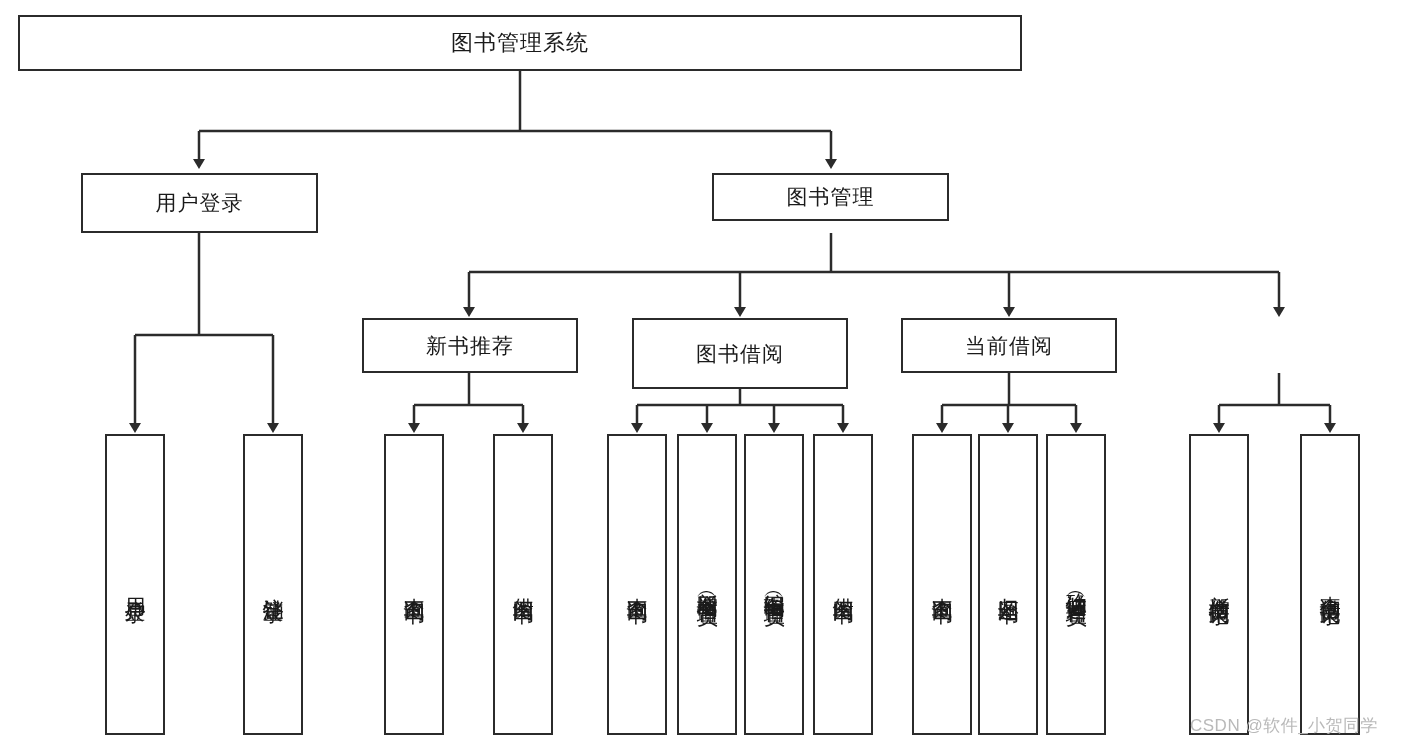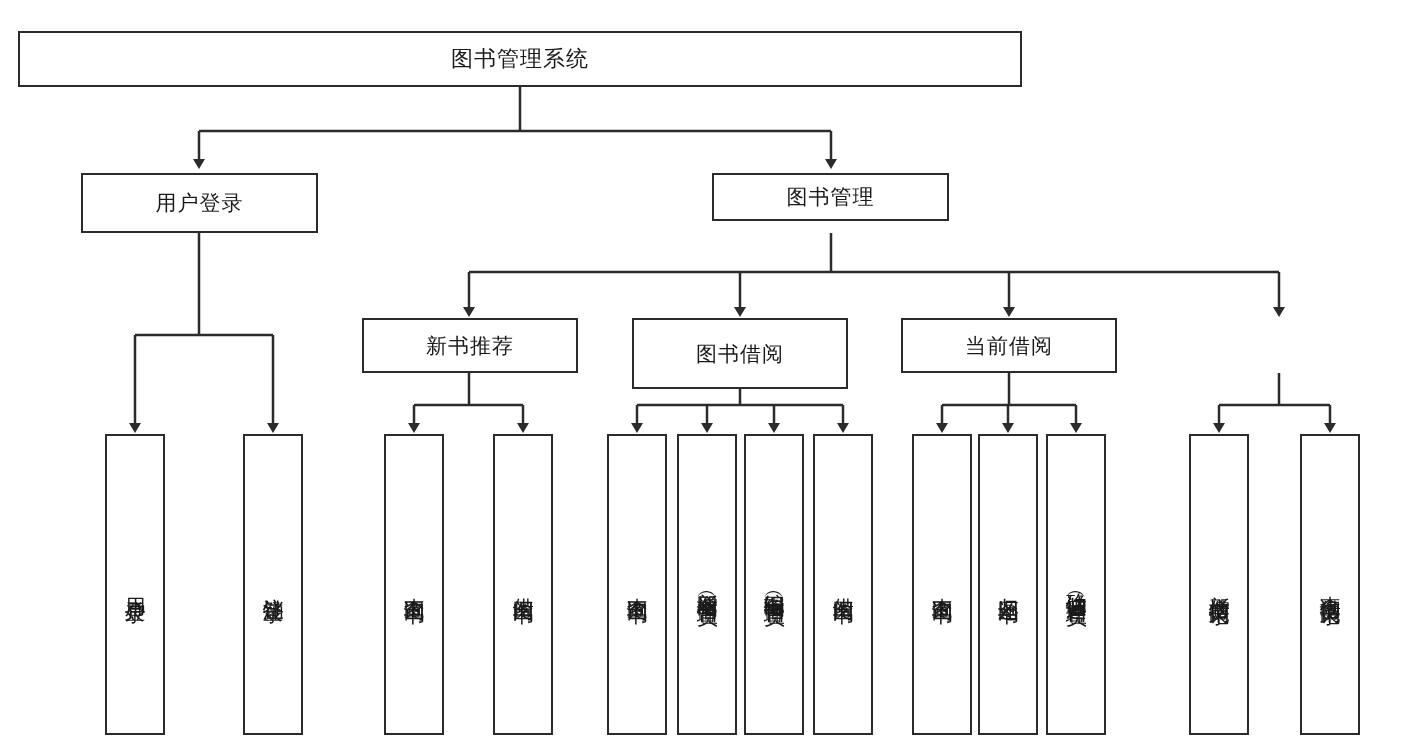--- a/index.html
+++ b/index.html
@@ -112,21 +112,21 @@
       <path d="M1008,405 L1008,424" marker-end="url(#arrow)"></path>
       <path d="M1076,405 L1076,424" marker-end="url(#arrow)"></path>
 
       <path d="M1279,373 L1279,405"></path>
       <path d="M1219,405 L1330,405"></path>
       <path d="M1219,405 L1219,424" marker-end="url(#arrow)"></path>
       <path d="M1330,405 L1330,424" marker-end="url(#arrow)"></path>
     </g>
   </svg>
 
-  <div class="node node-h node-root" style="left:18px; top:15px; width:1004px; height:56px;margin-top:16px;">
+  <div class="node node-h node-root" style="left:18px; top:15px; width:1004px; height:56px;">
     <span>图书管理系统</span>
   </div>
 
   <div class="node node-h" style="left:81px; top:173px; width:237px; height:60px;">
     <span>用户登录</span>
   </div>
   <div class="node node-h" style="left:712px; top:173px; width:237px; height:48px;justify-content:center;">
     <span>图书管理</span>
   </div>
 
@@ -177,14 +177,15 @@
     <span class="node-v">确认归还（管理员）</span>
   </div>
 
   <div class="node" style="left:1189px; top:434px; width:60px; height:301px;">
     <span class="node-v">新增借阅记录</span>
   </div>
   <div class="node" style="left:1300px; top:434px; width:60px; height:301px;">
     <span class="node-v">查询借阅记录</span>
   </div>
 
+  <div class="watermark" style="left:1190px; top:714px;">CSDN @软件_小贺同学</div>
 
 </div>
 
 </body></html>

